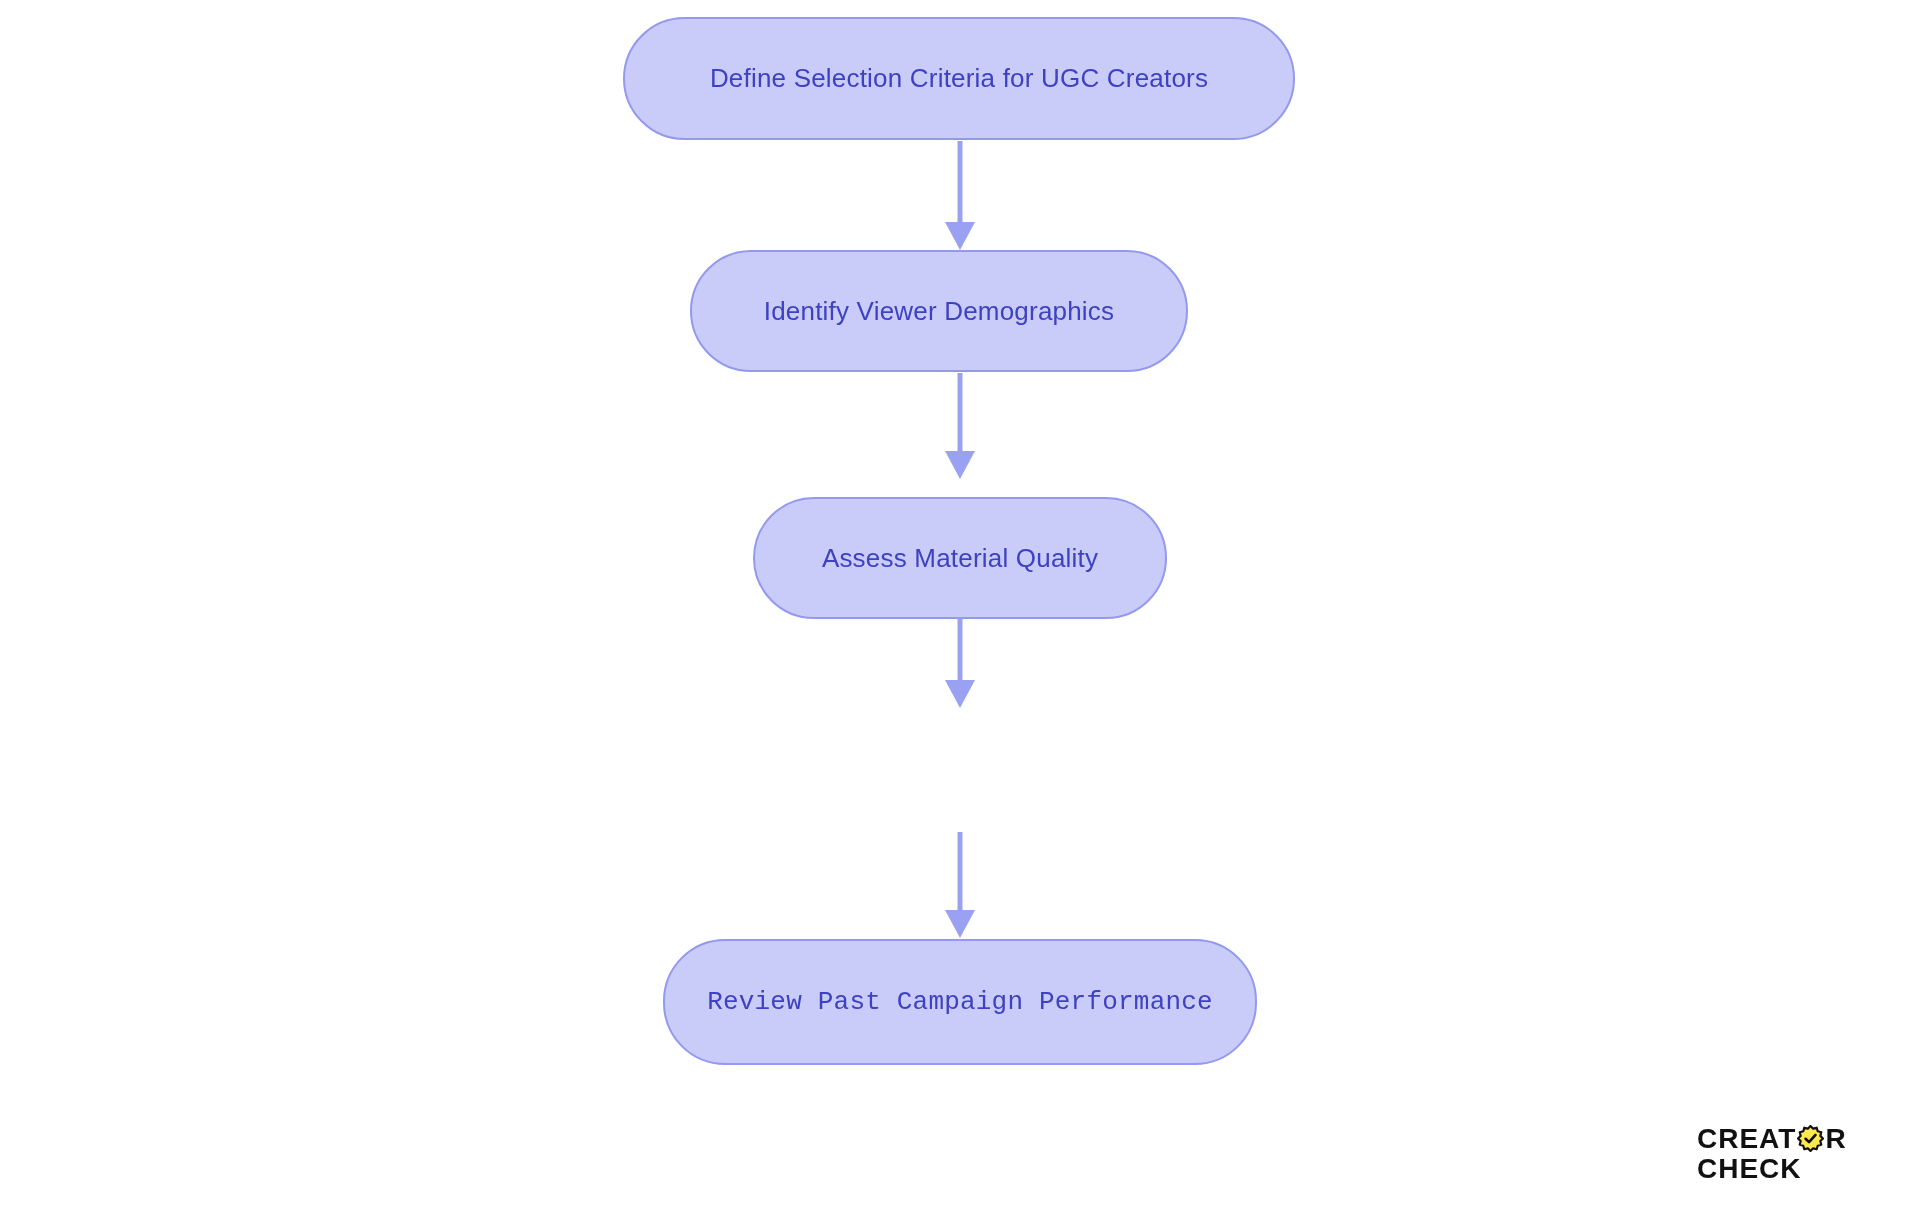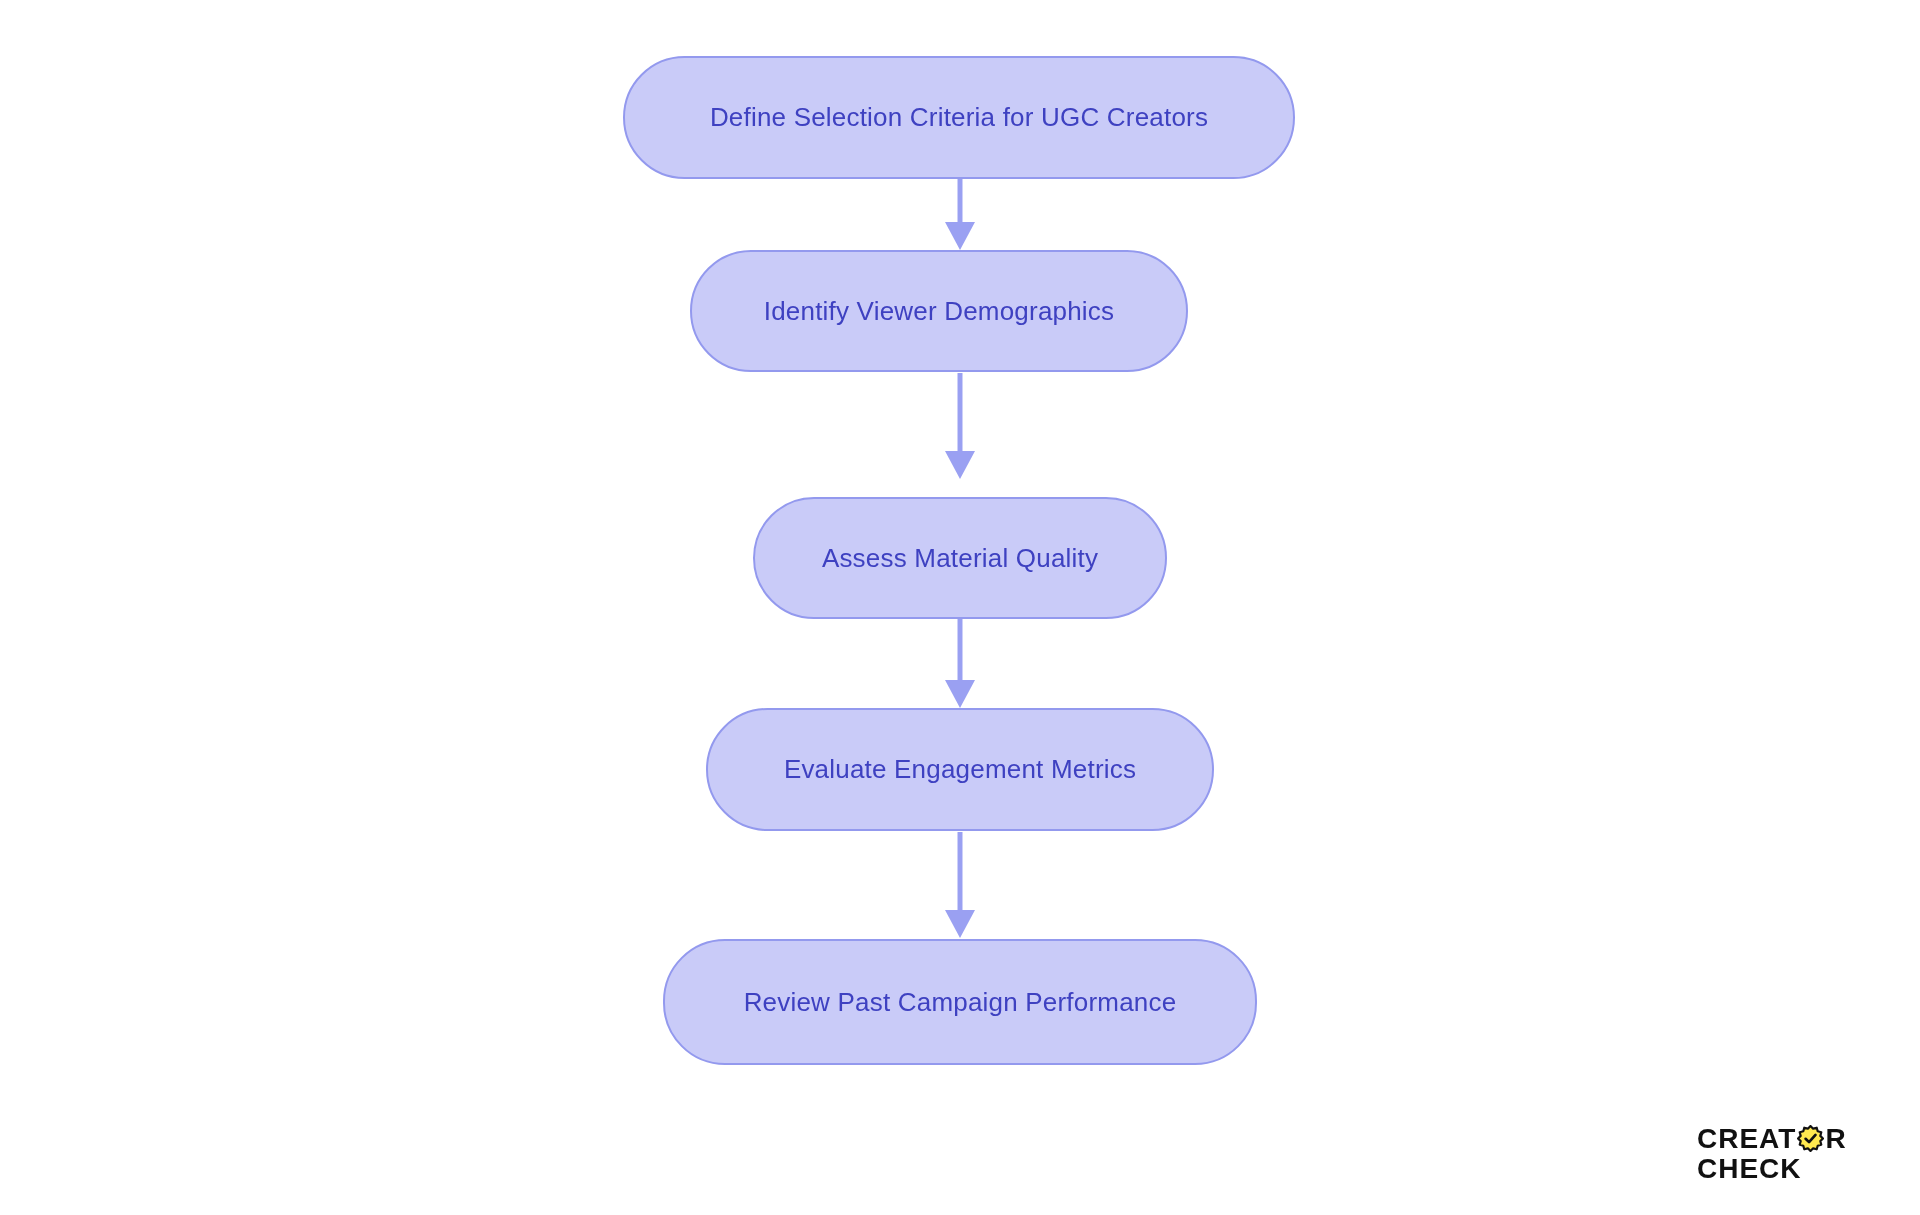--- a/index.html
+++ b/index.html
@@ -28,25 +28,25 @@
     background:var(--node-fill);
     border-radius:62px;
     display:flex;
     align-items:center;
     justify-content:center;
     color:var(--node-text);
     font-size:26px;
     white-space:nowrap;
     letter-spacing:0.2px;
   }
-  .node-1{left:623px;top:17px;width:672px;height:123px;margin-top:39px;}
+  .node-1{left:623px;top:17px;width:672px;height:123px;}
   .node-2{left:690px;top:250px;width:498px;height:122px;}
   .node-3{left:753px;top:479px;width:414px;height:122px;margin-top:18px;}
   .node-4{left:706px;top:708px;width:508px;height:123px;}
-  .node-5{left:663px;top:939px;width:594px;height:126px;}
+  .node-5{left:663px;top:939px;width:594px;height:126px;font-family:Liberation Mono, monospace;}
   .edges{position:absolute;left:0;top:0;width:1920px;height:1215px;pointer-events:none;}
   .edges line{stroke:var(--arrow);stroke-width:5px;}
   .edges polygon{fill:var(--arrow);}
   .watermark{
     position:absolute;
     left:1697px;top:1124px;
     color:var(--logo-text);
     font-weight:900;
     font-size:28px;
     line-height:30px;
@@ -84,23 +84,20 @@
   </div>
 
   <div class="flow-node node-2">
     <span>Identify Viewer Demographics</span>
   </div>
 
   <div class="flow-node node-3">
     <span>Assess Material Quality</span>
   </div>
 
-  <div class="flow-node node-4">
-    <span>Evaluate Engagement Metrics</span>
-  </div>
 
   <div class="flow-node node-5">
     <span>Review Past Campaign Performance</span>
   </div>
 
   <div class="watermark">
     <div class="wm-line1">
       <span>CREAT</span>
       <svg class="wm-badge" width="27" height="27" viewBox="0 0 26 26" xmlns="http://www.w3.org/2000/svg">
         <polygon points="25,13 22.47,15.54 23.39,19 19.93,19.93 19,23.39 15.54,22.47 13,25 10.46,22.47 7,23.39 6.07,19.93 2.61,19 3.53,15.54 1,13 3.53,10.46 2.61,7 6.07,6.07 7,2.61 10.46,3.53 13,1 15.54,3.53 19,2.61 19.93,6.07 23.39,7 22.47,10.46" fill="var(--badge-fill)" stroke="var(--badge-stroke)" stroke-width="2.1" stroke-linejoin="round"></polygon>

